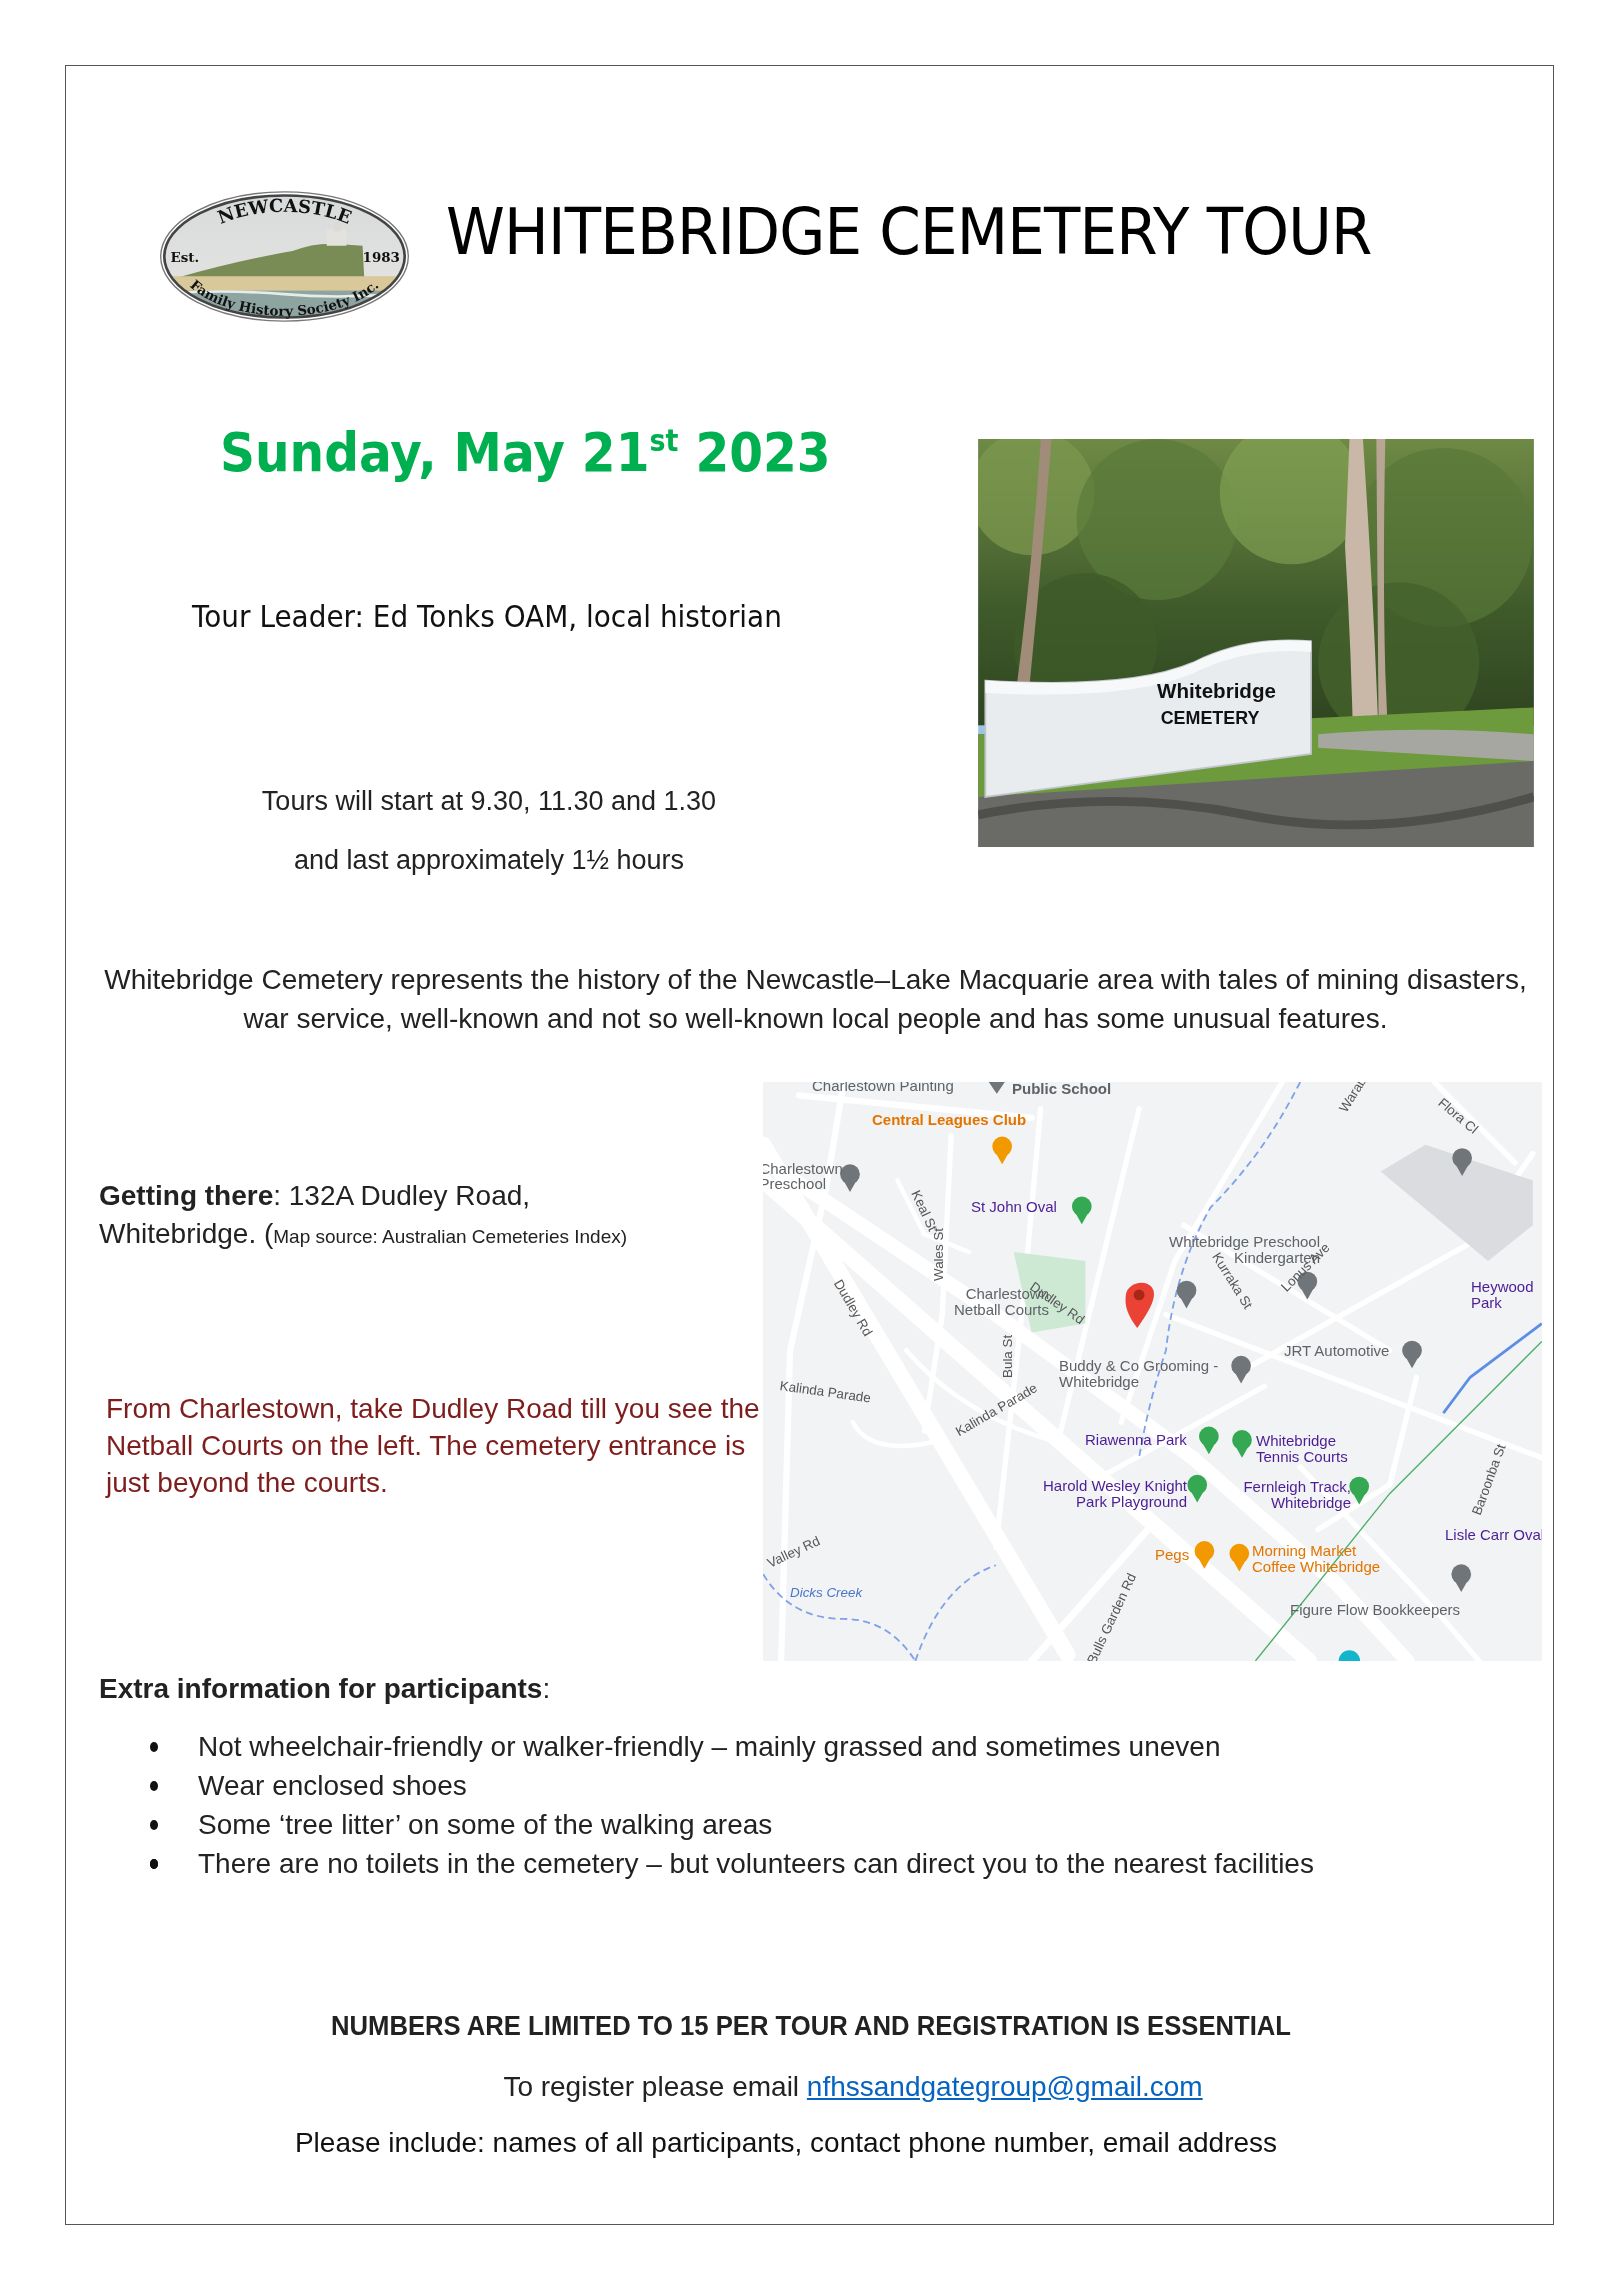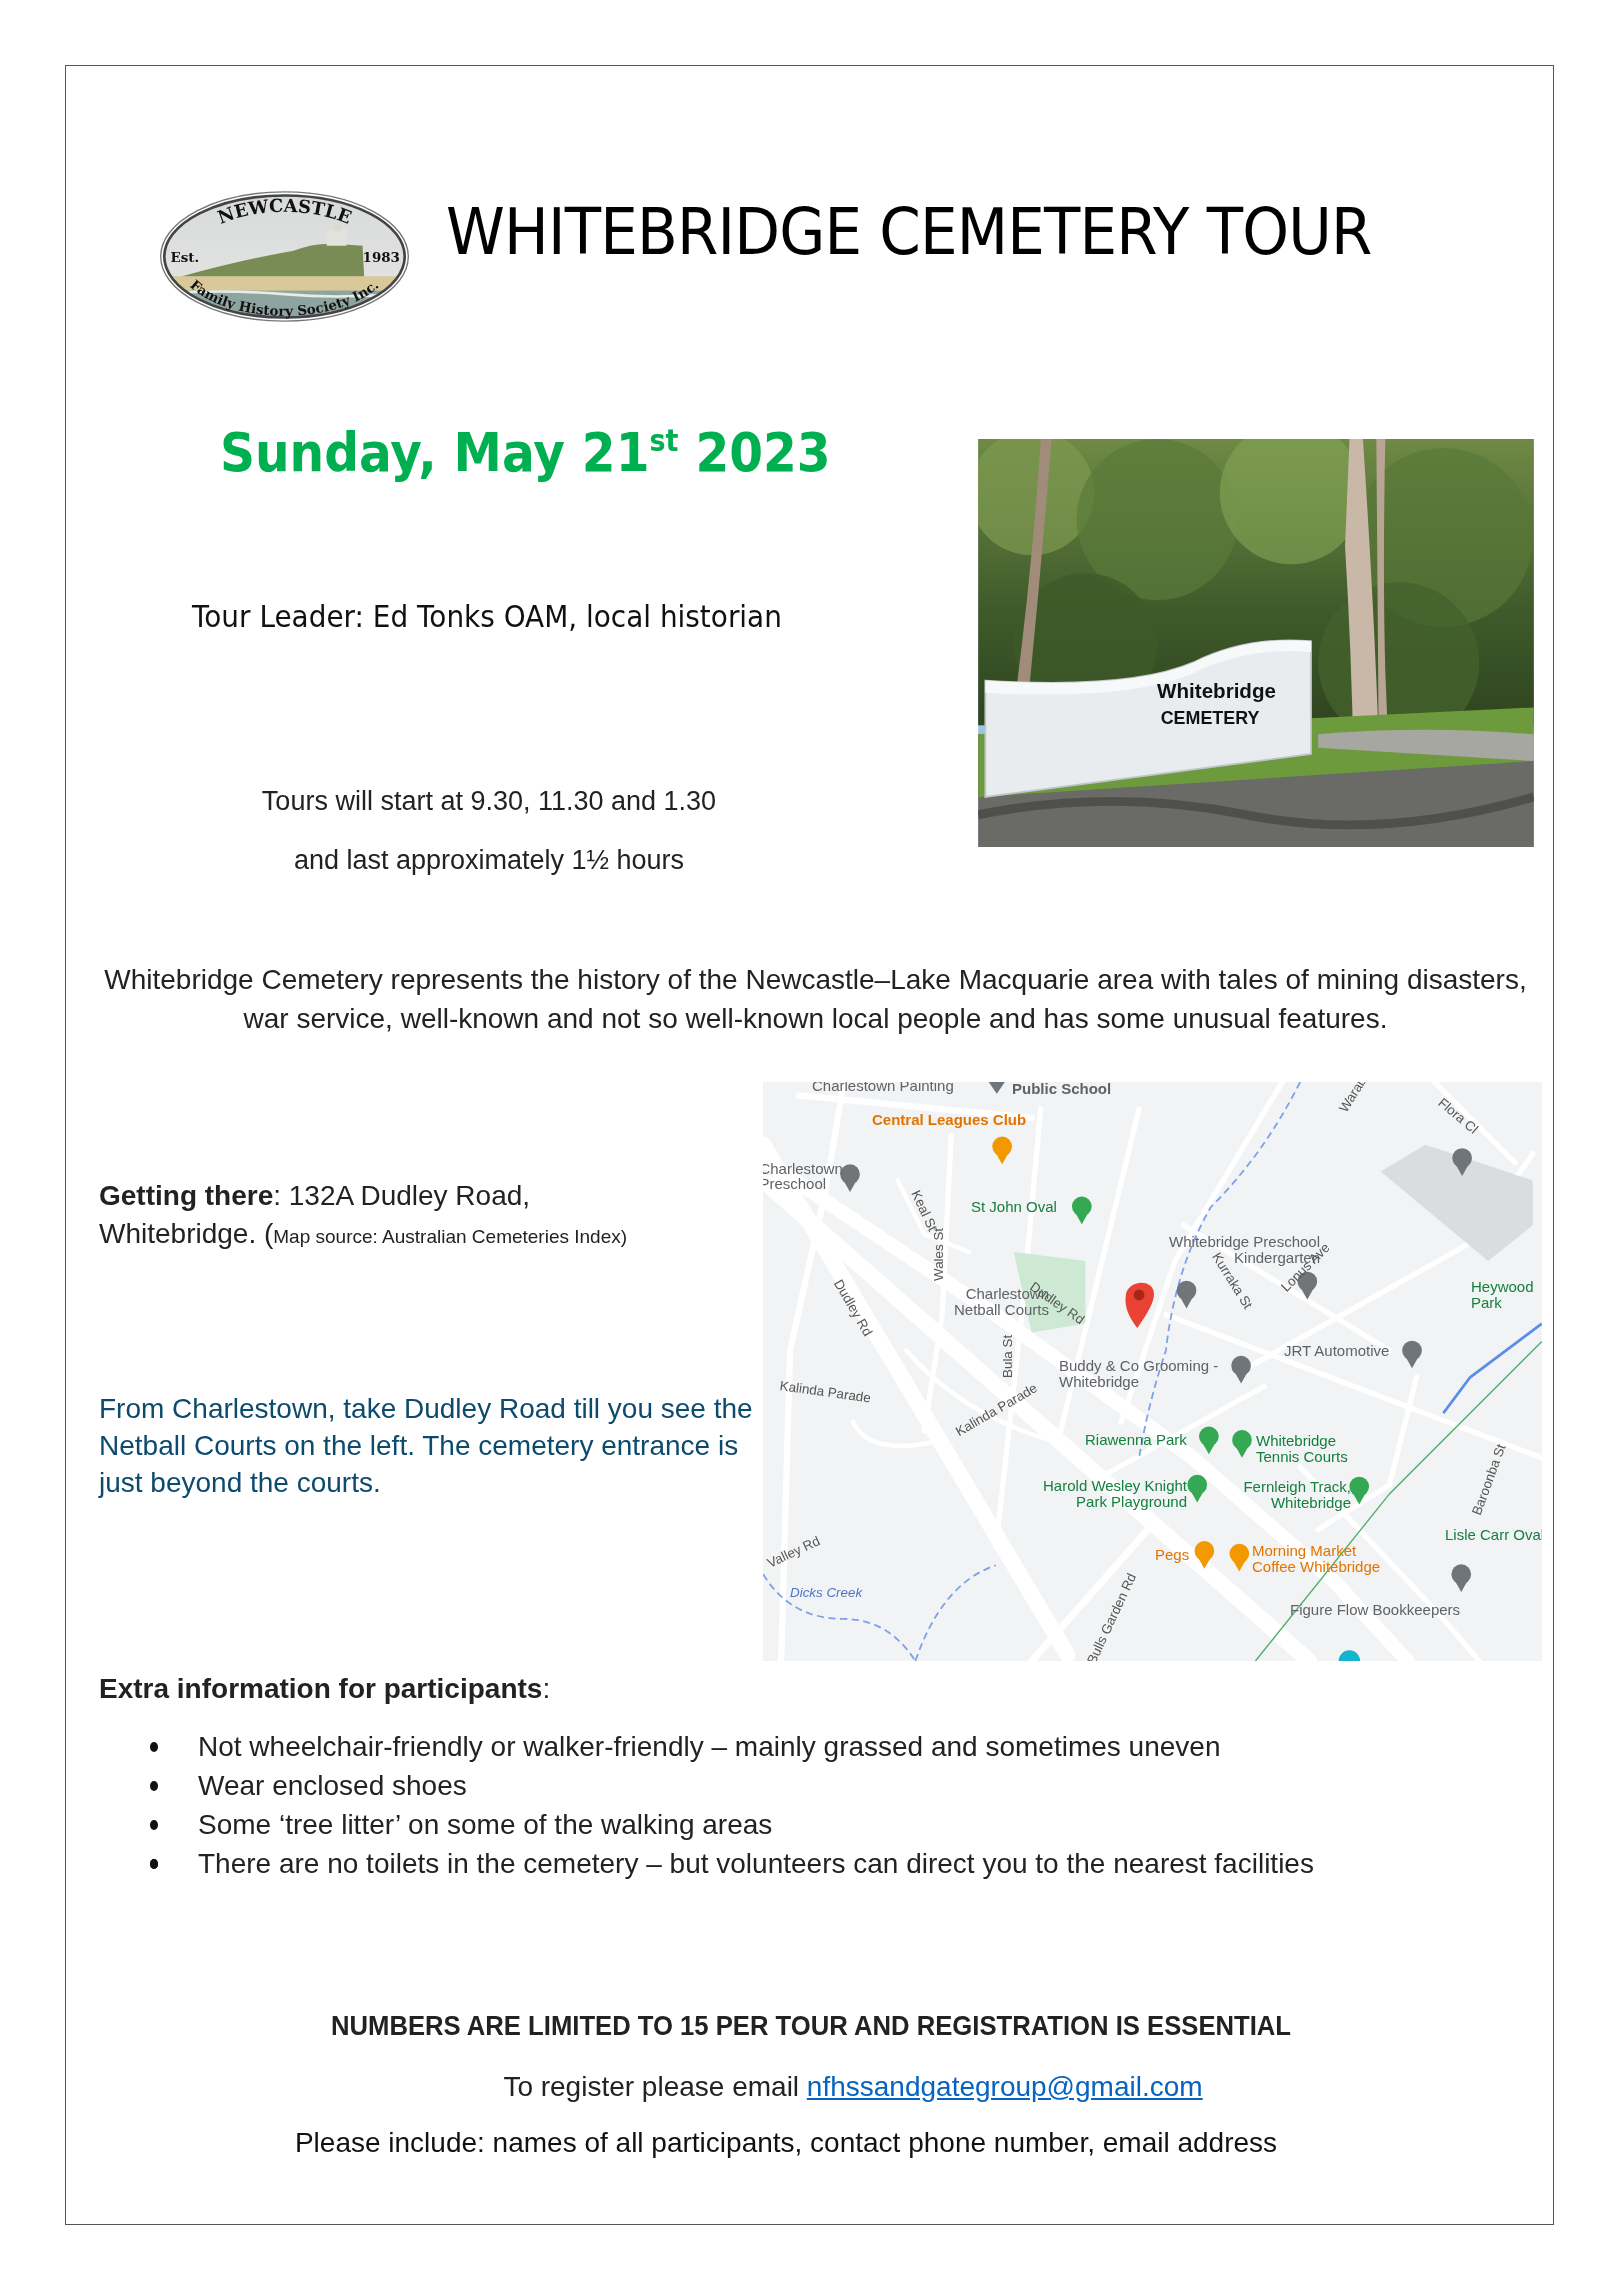--- a/index.html
+++ b/index.html
@@ -17,25 +17,25 @@
   .times1 { top:786px; }
   .times2 { top:845px; }
 
   .photo { left:978px; top:439px; width:556px; height:408px; overflow:hidden; }
 
   .desc { left:99px; width:1433px; top:960px; text-align:center; font-size:28px; line-height:39px; color:#222; }
 
   .getting { left:99px; top:1177px; font-size:28px; line-height:38px; color:#222; width:645px; }
   .getting b { font-weight:bold; }
   .getting .small { font-size:19px; }
-  .directions { left:99px; top:1390px; font-size:28px; line-height:37px; color:#0c4a6e; width:663px; }
+  .directions { left:106px; top:1390px; font-size:28px; line-height:37px; color:#7f1d1d; width:663px; }
 
   .map { left:763px; top:1082px; width:779px; height:579px; overflow:hidden; background:#f1f3f4; }
   .map .lbl { position:absolute; font-size:15px; white-space:nowrap; color:#5f6368; }
-  .map .green { color:#15803d; }
+  .map .green { color:#4c1d95; }
   .map .orange { color:#e37400; }
   .map .blue { color:#4a76c9; font-style:italic; }
   .map .road { position:absolute; font-size:13.4px; color:#555; white-space:nowrap; transform-origin:left top; }
 
   .extra-h { left:99px; top:1673px; font-size:28px; color:#222; }
   .extra-h b { font-weight:bold; }
   .bullets { left:99px; top:1727px; margin:0; padding:0; list-style:none; }
   .bullets li { position:relative; padding-left:99px; font-size:28px; line-height:39px; color:#222; white-space:nowrap; }
   .bullets li .dot { position:absolute; left:51px; top:15px; width:8px; height:9.9px; border-radius:50%; background:#111; }
 

